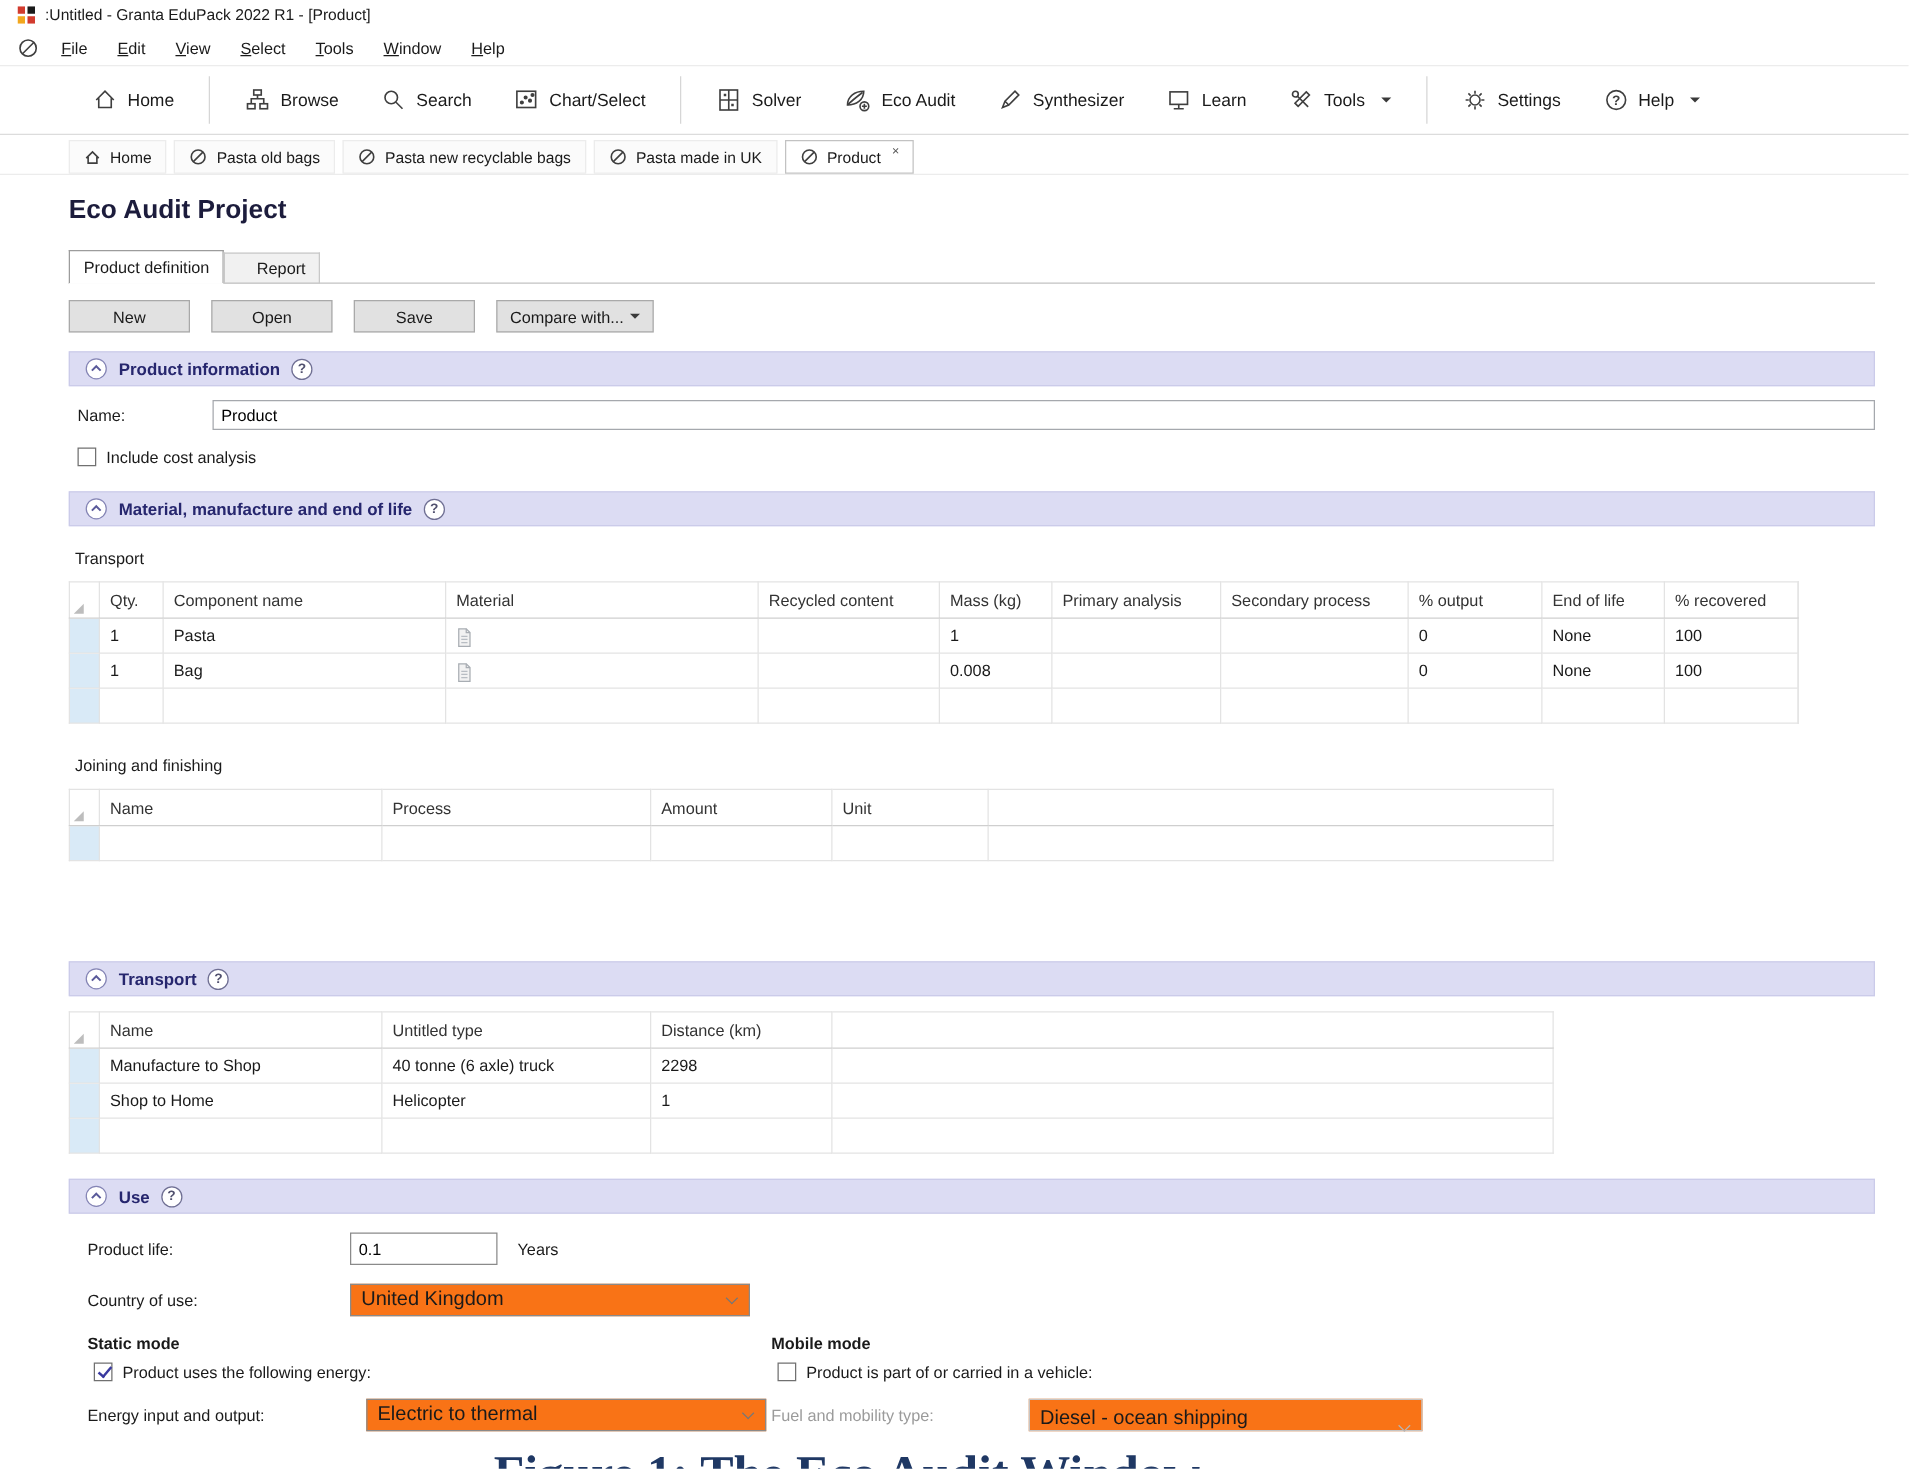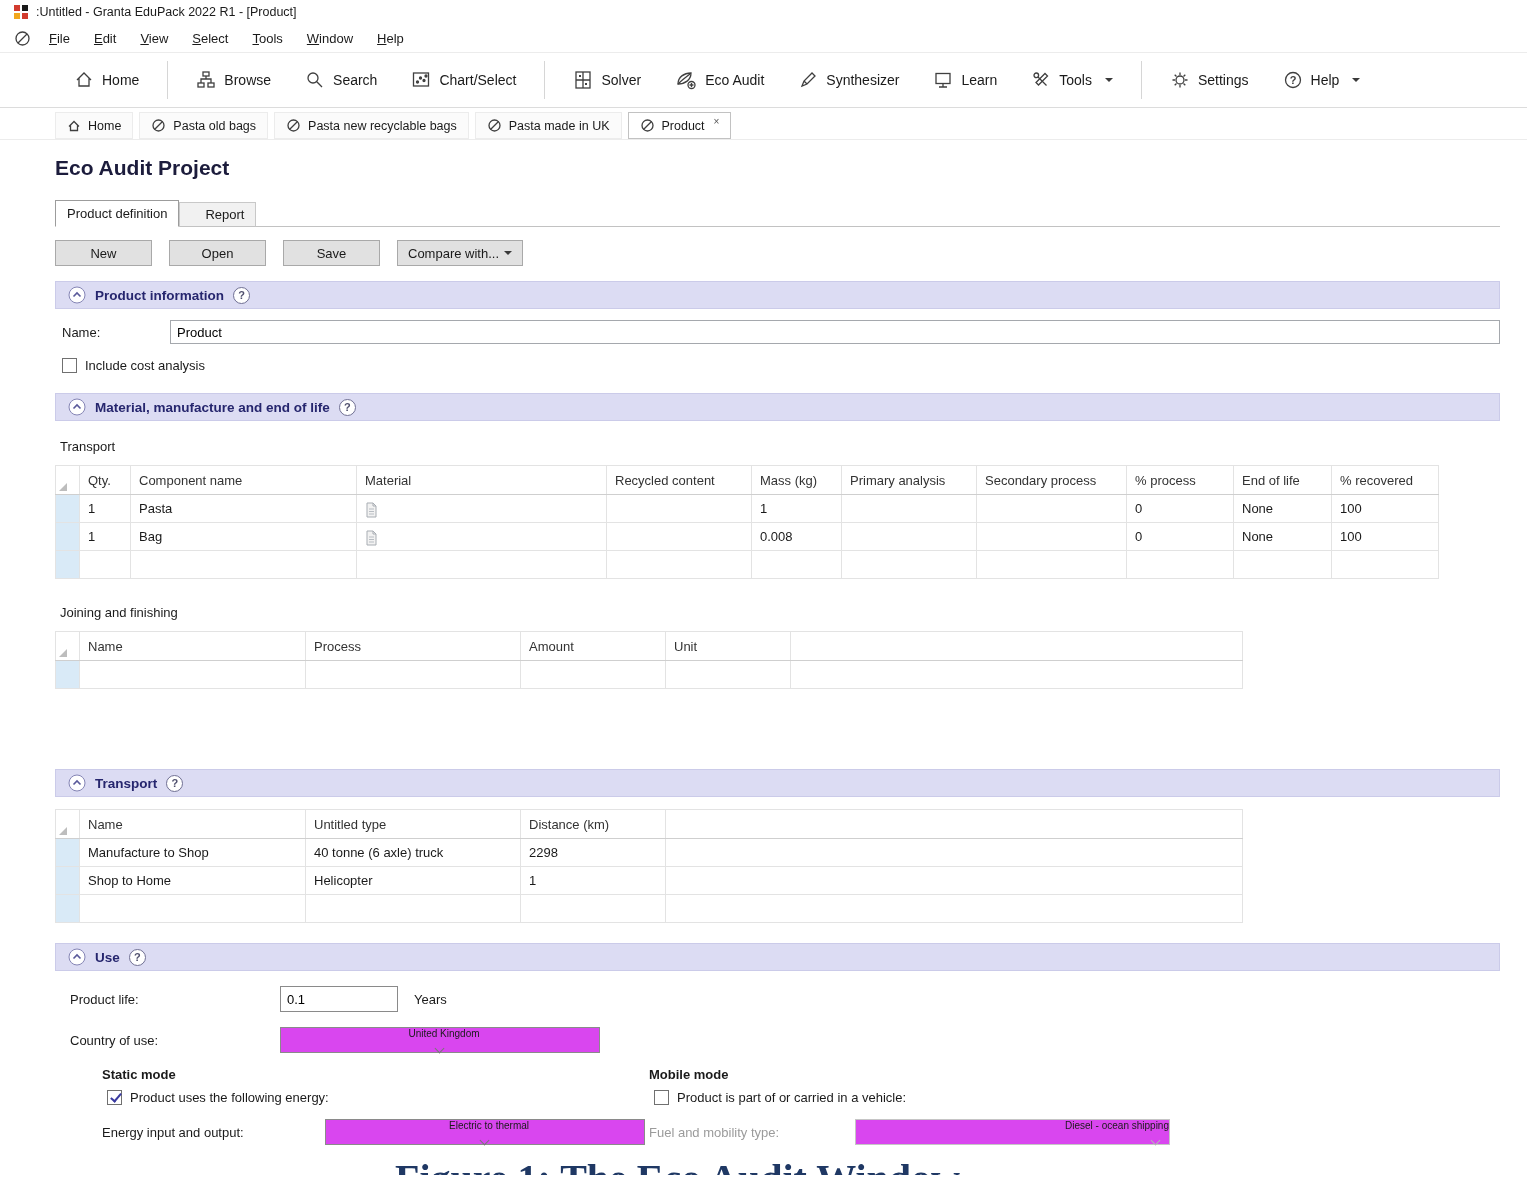--- a/index.html
+++ b/index.html
@@ -75,29 +75,29 @@
   .corner { position: absolute; left: 3px; bottom: 3px; width: 0; height: 0;
             border-left: 8px solid transparent; border-bottom: 8px solid #bdbdbd; }
   .doc-icon { display: inline-block; margin-top: 5px; }
 
   .empty-zone { height: 54px; width: 1445px; }
 
   .use-row { margin-top: 15px; display: flex; align-items: center; padding-left: 15px; width: 1445px; }
   .use-label { width: 210px; }
   .life-input { width: 118px; height: 26px; border: 1px solid #8a8a8a; }
   .unit { margin-left: 16px; }
-  .combo { width: 320px; height: 26px; border: 1px solid #8a8a8a; background: #d946ef;
-           display: flex; align-items: center; justify-content: space-between; padding-left: 8px; font-size: 10px; flex-direction: column; }
+  .combo { width: 320px; height: 26px; border: 1px solid #8a8a8a; background: #f97316;
+           display: flex; align-items: center; justify-content: space-between; padding-left: 8px; font-size: 16px; }
   .combo-arrow { width: 7px; height: 7px; border-right: 1.5px solid #777; border-bottom: 1.5px solid #777;
                  transform: rotate(45deg); margin-right: 10px; margin-top: -3px; flex: none; }
   .combo.disabled { border-color: #c5c5c5; align-items: flex-end; }
   .combo.disabled .combo-arrow { border-color: #b5b5b5; }
 
   .two-col { display: flex; padding-left: 15px; width: 1445px; margin-top: 14px; align-items: center; }
-  .col-left { width: 547px; display: flex; align-items: center; gap: 8px; margin-left: 32px; }
+  .col-left { width: 547px; display: flex; align-items: center; gap: 8px; }
   .col-right { display: flex; align-items: center; gap: 8px; }
   .mode-title { font-weight: bold; }
   .muted { color: #9b9b9b; }
   .energy-label { width: 215px; }
   .fuel-label { width: 198px; }
 
   .caption-clip { margin-top: 8px; height: 22px; overflow: hidden; width: 1527px; }
   .caption-text { margin-left: 395px; font-family: "Liberation Serif", serif; font-weight: bold;
                   font-size: 40px; line-height: 52px; color: #1f3864; white-space: nowrap; }
 </style>
@@ -330,21 +330,21 @@
         <th class="sel-h">
             <span class="corner"></span>
           </th>
         <th>Qty.</th>
         <th>Component name</th>
         <th>Material</th>
         <th>Recycled content</th>
         <th>Mass (kg)</th>
         <th>Primary analysis</th>
         <th>Secondary process</th>
-        <th>% process</th>
+        <th>% output</th>
         <th>End of life</th>
         <th>% recovered</th>
         <th></th>
       </tr>
     </thead>
     <tbody>
       <tr>
         <td class="sel"></td>
         <td>1</td>
         <td>Pasta</td>

